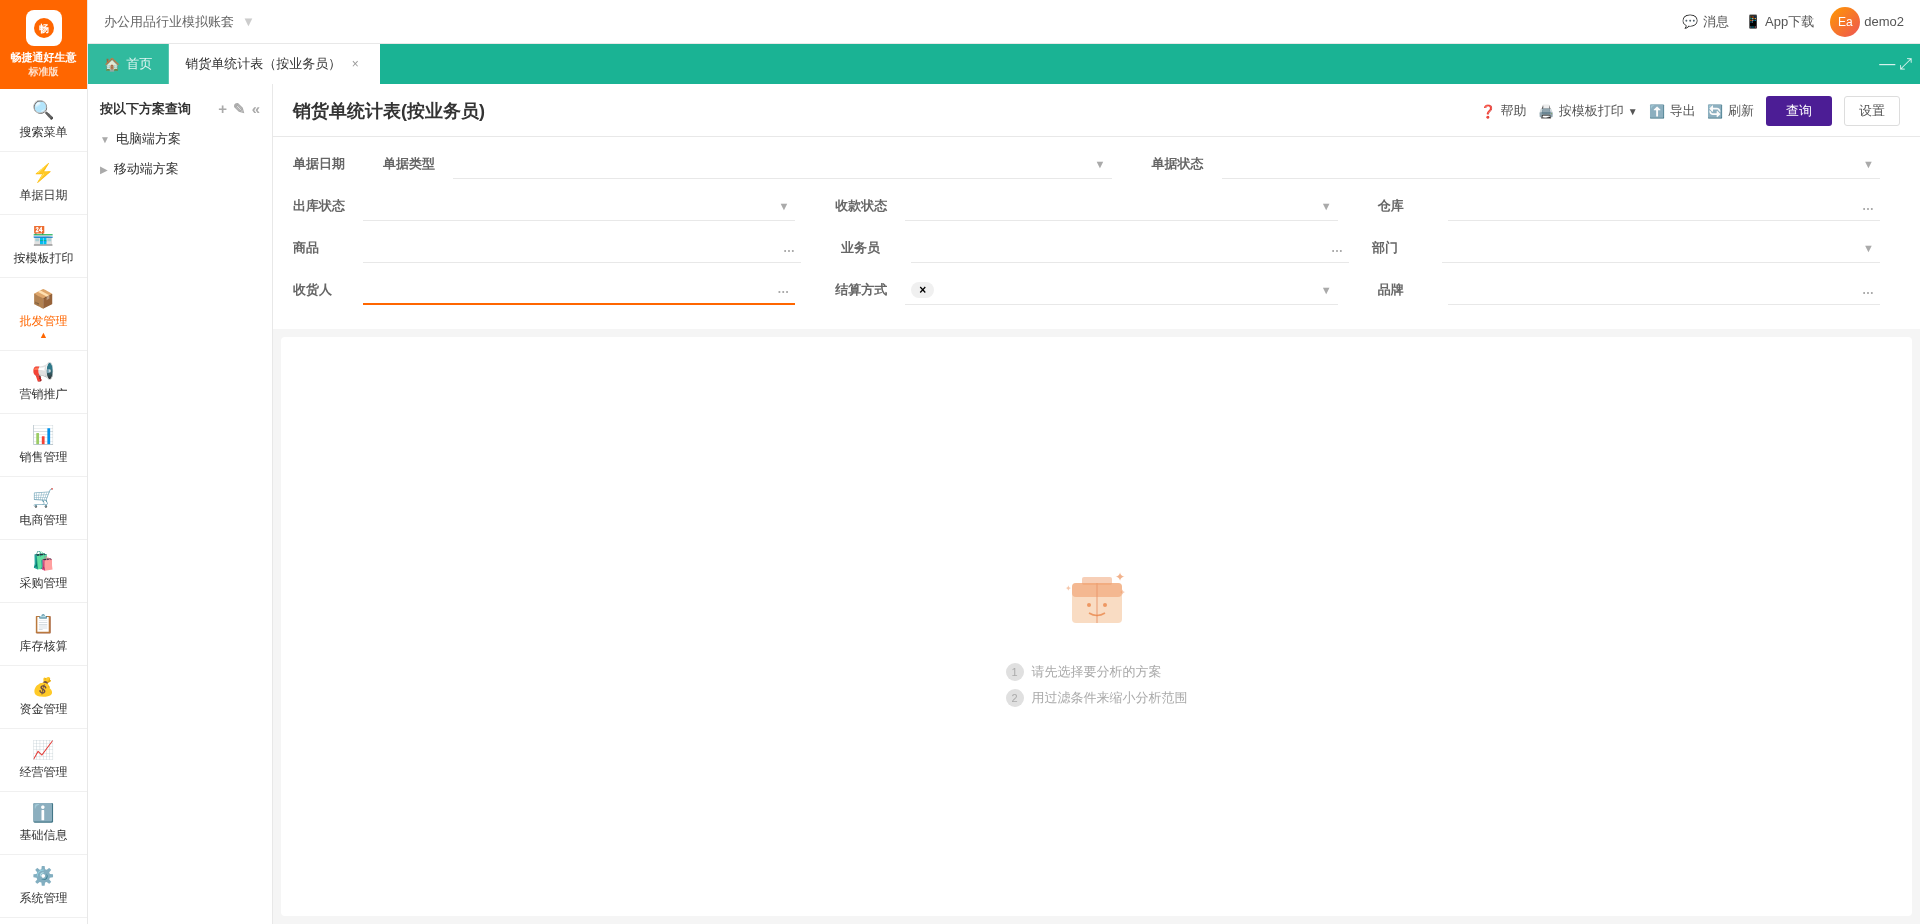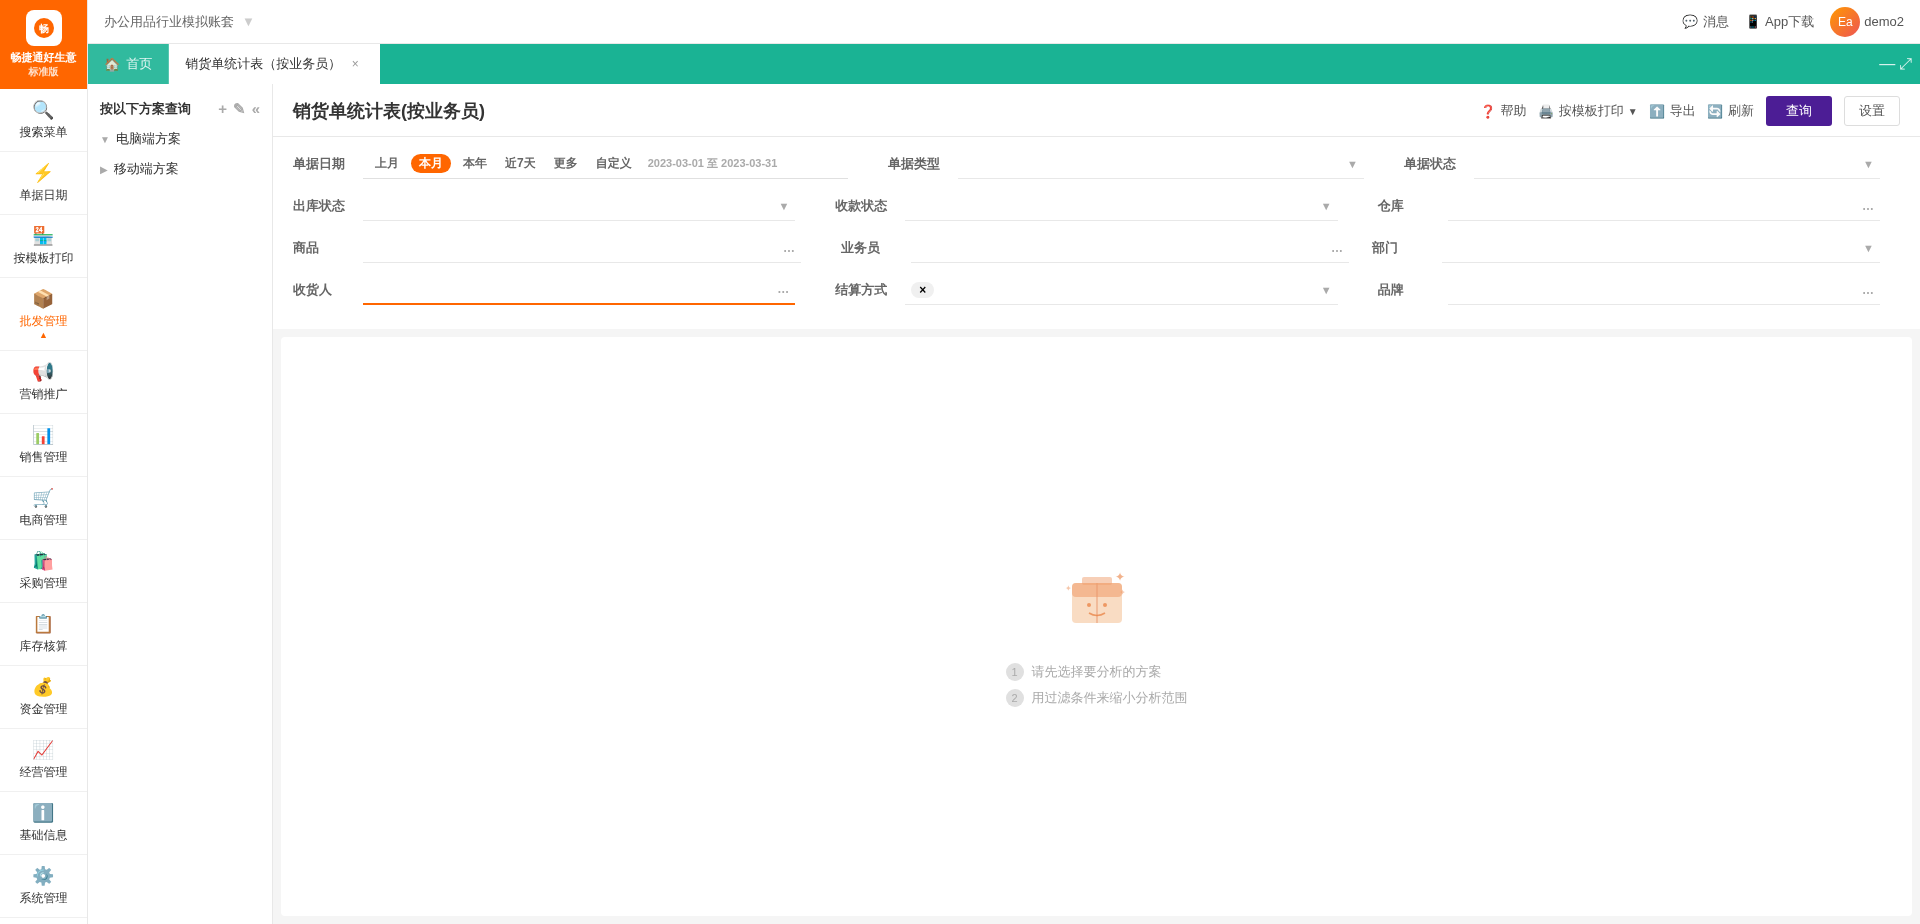--- a/index.html
+++ b/index.html
@@ -551,31 +551,20 @@
             <button class="btn-query">查询</button>
             <button class="btn-settings">设置</button>
           </div>
         </div>
       </div>
 
       <div class="filter-area">
 
         <div class="filter-row">
           <span class="filter-label">单据日期</span>
-          <div class="filter-field" style="flex:1.2; border-bottom:1px solid #e0e0e0;">
-            <div class="date-shortcuts">
-              <span class="ds-btn">上月</span>
-              <span class="ds-btn active">本月</span>
-              <span class="ds-btn">本年</span>
-              <span class="ds-btn">近7天</span>
-              <span class="ds-btn">更多</span>
-              <span class="ds-btn">自定义</span>
-              <span class="date-range-text">2023-03-01 至 2023-03-31</span>
-            </div>
-          </div>
           <span class="filter-label" style="margin-left:20px;">单据类型</span>
           <div class="filter-field">
             <span class="dropdown-arrow">▼</span>
           </div>
           <span class="filter-label" style="margin-left:20px;">单据状态</span>
           <div class="filter-field">
             <span class="dropdown-arrow">▼</span>
           </div>
         </div>
 

